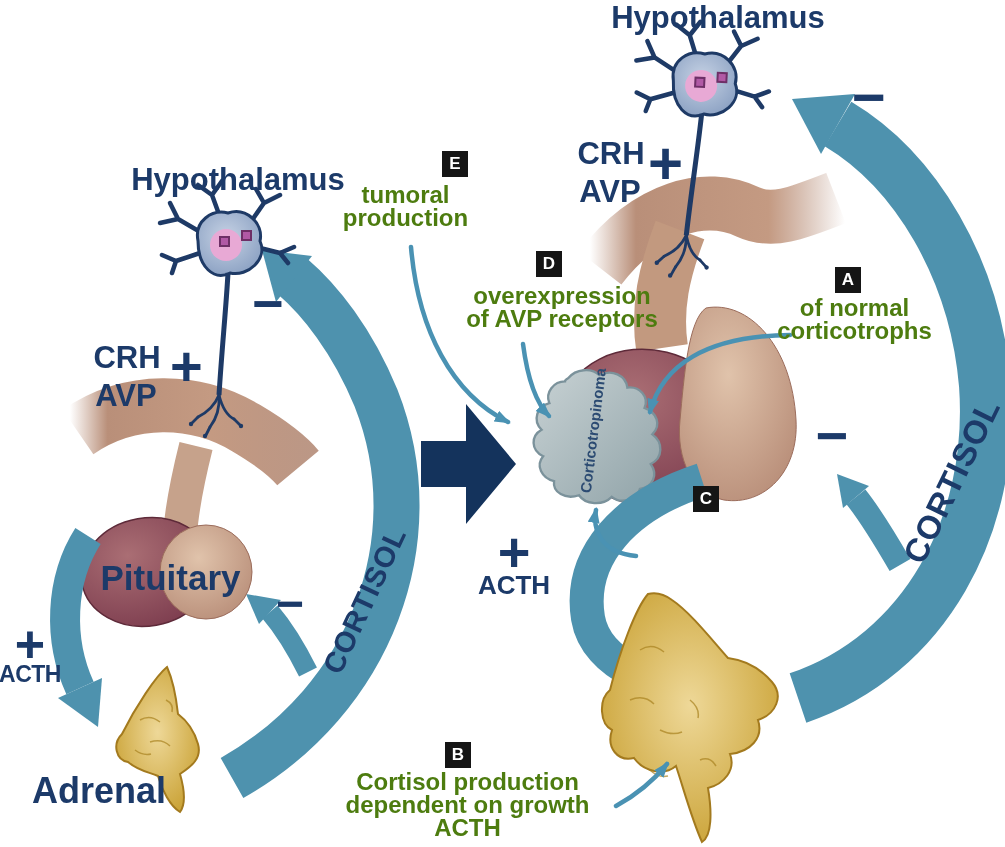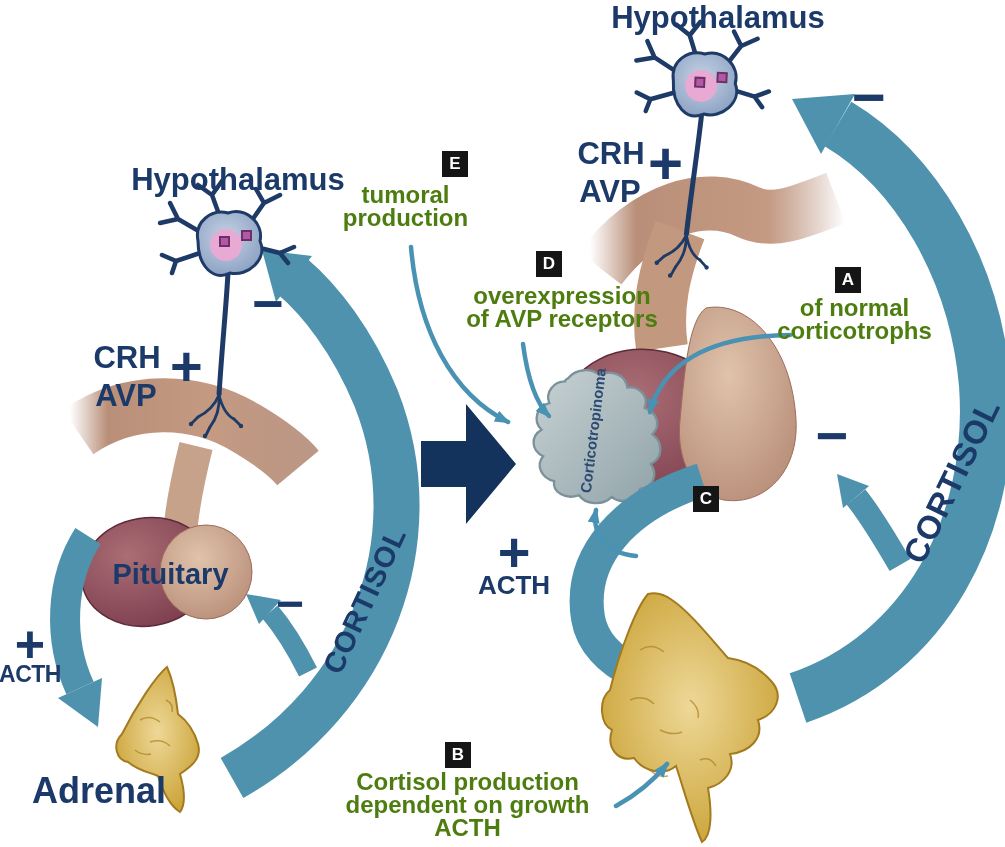--- a/index.html
+++ b/index.html
@@ -160,21 +160,21 @@
     <path d="M636,556 C603,553 592,532 596,510" marker-end="url(#thinhead)"></path>
     <path d="M616,806 C638,794 654,780 667,764" marker-end="url(#thinhead)"></path>
   </g>
 </svg>
 
 <div class="lbl" style="left:118px;top:162px;width:240px;font-size:31px;">Hypothalamus</div>
 <div class="lbl" style="left:92px;top:340px;width:70px;font-size:31px;">CRH</div>
 <div class="lbl" style="left:90px;top:378px;width:72px;font-size:31px;">AVP</div>
 <div class="sign" style="left:170px;top:338px;font-size:56px;">+</div>
 <div class="sign" style="left:248px;top:276px;width:40px;font-size:54px;">−</div>
-<div class="lbl" style="left:98px;top:558px;width:145px;font-size:29px;">Pituitary</div>
+<div class="lbl" style="left:98px;top:558px;width:145px;font-size:35px;">Pituitary</div>
 <div class="sign" style="left:272px;top:580px;width:36px;font-size:48px;">−</div>
 <div class="sign" style="left:8px;top:618px;width:44px;font-size:52px;">+</div>
 <div class="lbl" style="left:-2px;top:661px;width:64px;font-size:23px;letter-spacing:-0.5px;">ACTH</div>
 <div class="lbl" style="left:32px;top:770px;width:130px;font-size:36px;">Adrenal</div>
 <div class="lbl rot" style="left:283px;top:584px;width:164px;font-size:29px;letter-spacing:1px;transform:rotate(-65deg);">CORTISOL</div>
 
 <div class="lbl" style="left:603px;top:0px;width:230px;font-size:31px;">Hypothalamus</div>
 <div class="sign" style="left:845px;top:68px;width:48px;font-size:58px;">−</div>
 <div class="lbl" style="left:576px;top:136px;width:70px;font-size:31px;">CRH</div>
 <div class="lbl" style="left:574px;top:174px;width:72px;font-size:31px;">AVP</div>

